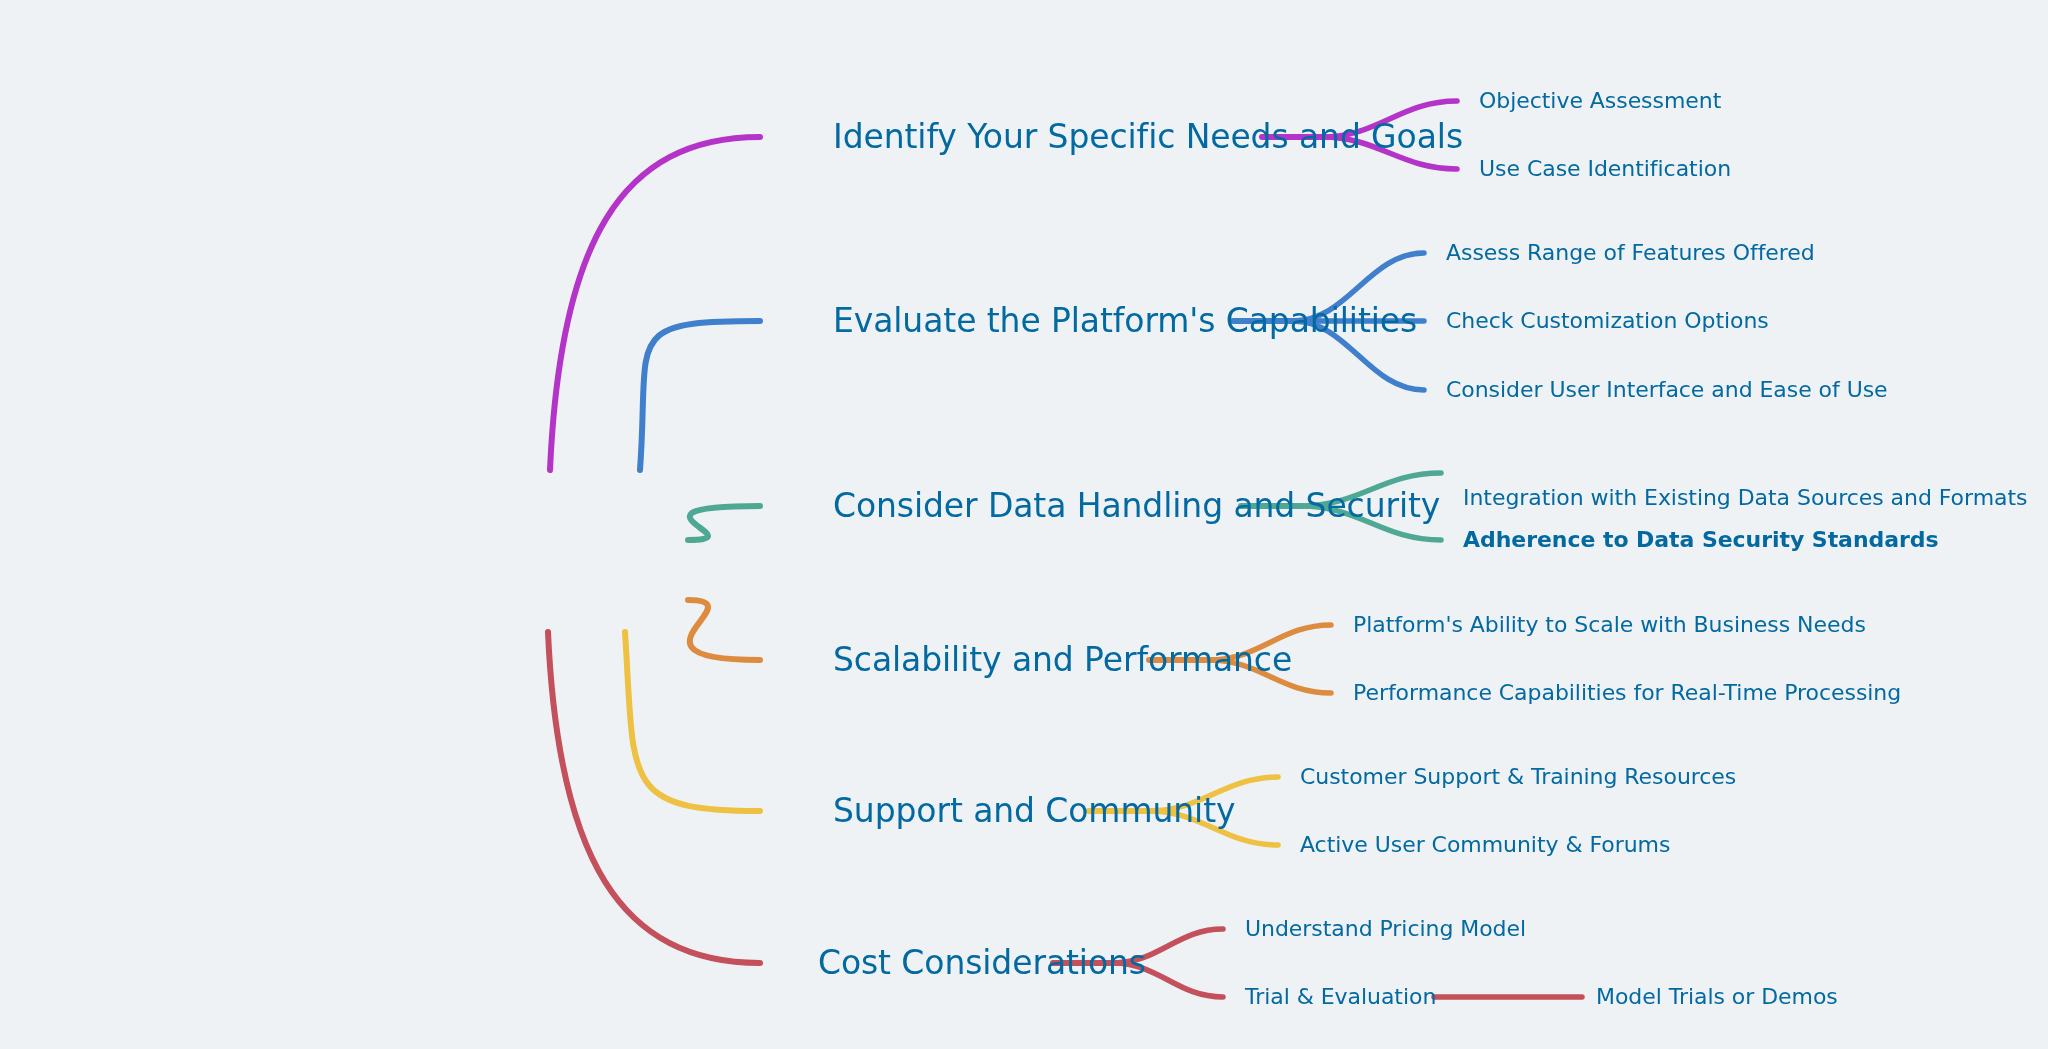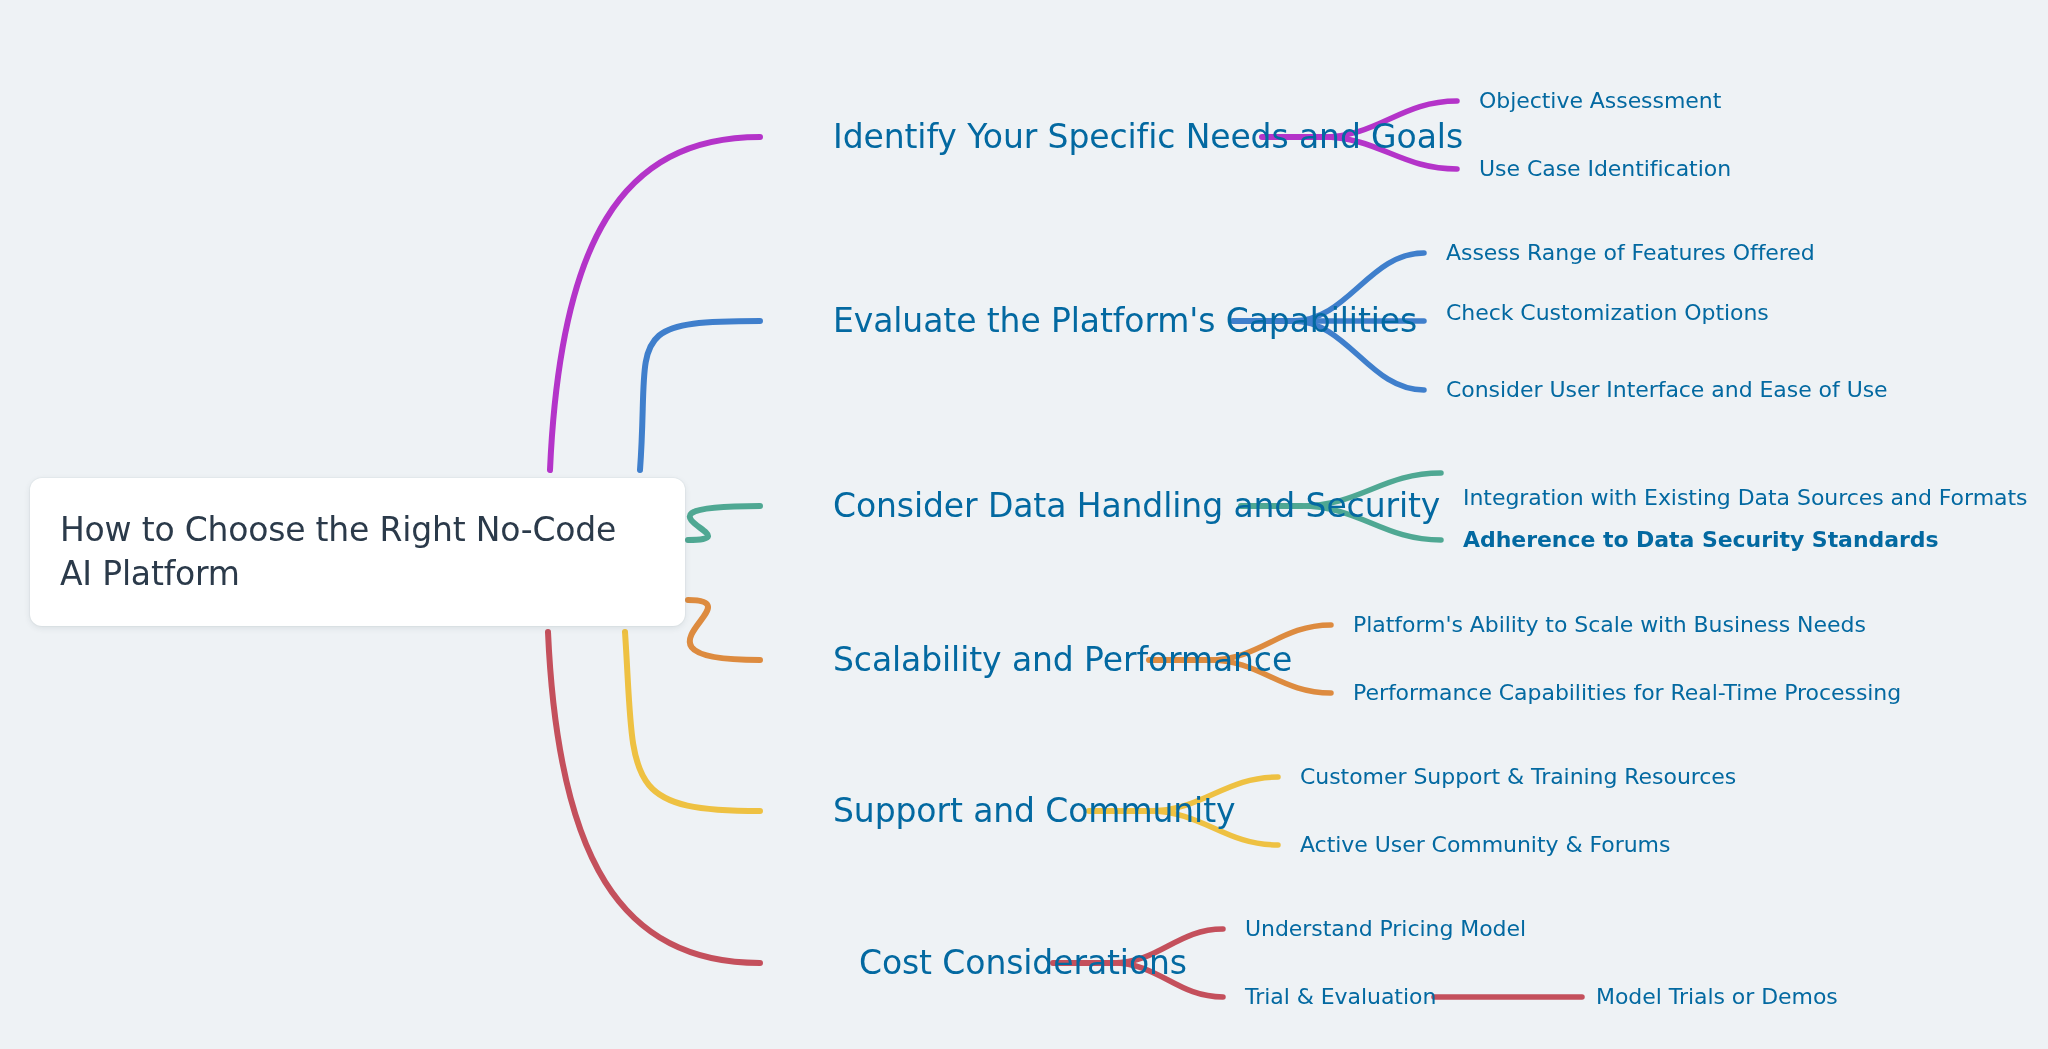--- a/index.html
+++ b/index.html
@@ -93,40 +93,37 @@
       <path d="M 1089 811 L 1149 811" stroke="#eec142" stroke-width="6" fill="none" stroke-linecap="round"></path>
       <path d="M 1149 811 C 1203.18 811, 1223.82 777, 1278 777" stroke="#eec142" stroke-width="5.5" fill="none" stroke-linecap="round"></path>
       <path d="M 1149 811 C 1203.18 811, 1223.82 845, 1278 845" stroke="#eec142" stroke-width="5.5" fill="none" stroke-linecap="round"></path>
       <path d="M 548 632 C 558 857.5, 620 963, 760 963" stroke="#c4505c" stroke-width="6" fill="none" stroke-linecap="round"></path>
       <path d="M 1053 963 L 1113 963" stroke="#c4505c" stroke-width="6" fill="none" stroke-linecap="round"></path>
       <path d="M 1113 963 C 1159.2 963, 1176.8 929, 1223 929" stroke="#c4505c" stroke-width="5.5" fill="none" stroke-linecap="round"></path>
       <path d="M 1113 963 C 1159.2 963, 1176.8 997, 1223 997" stroke="#c4505c" stroke-width="5.5" fill="none" stroke-linecap="round"></path>
       <path d="M 1434 997 L 1582 997" stroke="#c4505c" stroke-width="5.5" fill="none" stroke-linecap="round"></path>
     </svg>
 
-  <div id="root-card" style="left: 30px; top: 478px; width: 655px; height: 148px;">
-    <div class="root-text">How to Choose the Right No-Code AI Platform</div>
-  </div>
 
   <div id="labels">
       <div class="node-label level1" style="left: 833px; top: 137px;">Identify Your Specific Needs and Goals</div>
       <div class="node-label level2" style="left: 1479px; top: 101px;">Objective Assessment</div>
       <div class="node-label level2" style="left: 1479px; top: 169px;">Use Case Identification</div>
       <div class="node-label level1" style="left: 833px; top: 321px;">Evaluate the Platform's Capabilities</div>
       <div class="node-label level2" style="left: 1446px; top: 253px;">Assess Range of Features Offered</div>
-      <div class="node-label level2" style="left: 1446px; top: 313px; text-align: center;">Check Customization Options</div>
+      <div class="node-label level2" style="left: 1446px; top: 321px; text-align: center;">Check Customization Options</div>
       <div class="node-label level2" style="left: 1446px; top: 390px;">Consider User Interface and Ease of Use</div>
       <div class="node-label level1" style="left: 833px; top: 506px;">Consider Data Handling and Security</div>
       <div class="node-label level2" style="left: 1463px; top: 498px;">Integration with Existing Data Sources and Formats</div>
       <div class="node-label level2" style="left: 1463px; top: 540px; font-weight: bold;">Adherence to Data Security Standards</div>
       <div class="node-label level1" style="left: 833px; top: 660px;">Scalability and Performance</div>
       <div class="node-label level2" style="left: 1353px; top: 625px;">Platform's Ability to Scale with Business Needs</div>
       <div class="node-label level2" style="left: 1353px; top: 693px;">Performance Capabilities for Real-Time Processing</div>
       <div class="node-label level1" style="left: 833px; top: 811px;">Support and Community</div>
       <div class="node-label level2" style="left: 1300px; top: 777px;">Customer Support &amp; Training Resources</div>
       <div class="node-label level2" style="left: 1300px; top: 845px;">Active User Community &amp; Forums</div>
-      <div class="node-label level1" style="left: 859px; top: 963px; text-align: center;">Cost Considerations</div>
+      <div class="node-label level1" style="left: 818px; top: 963px; text-align: center;">Cost Considerations</div>
       <div class="node-label level2" style="left: 1245px; top: 929px;">Understand Pricing Model</div>
       <div class="node-label level2" style="left: 1245px; top: 997px;">Trial &amp; Evaluation</div>
       <div class="node-label level3" style="left: 1596px; top: 997px;">Model Trials or Demos</div>
     </div>
 
 </div>
 
 </body></html>

